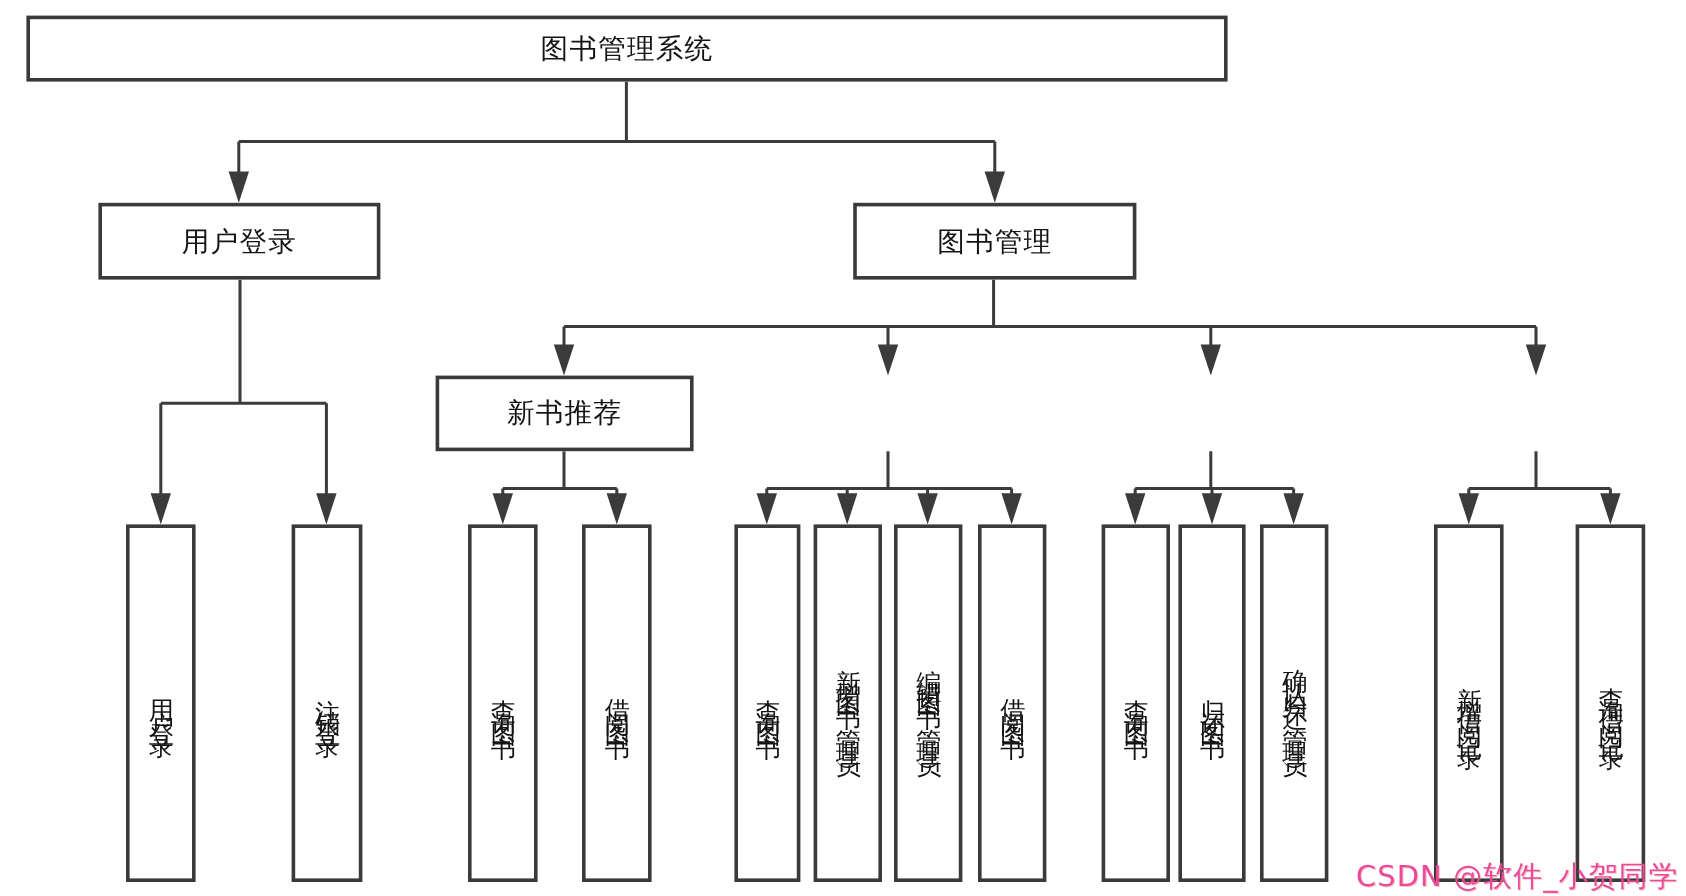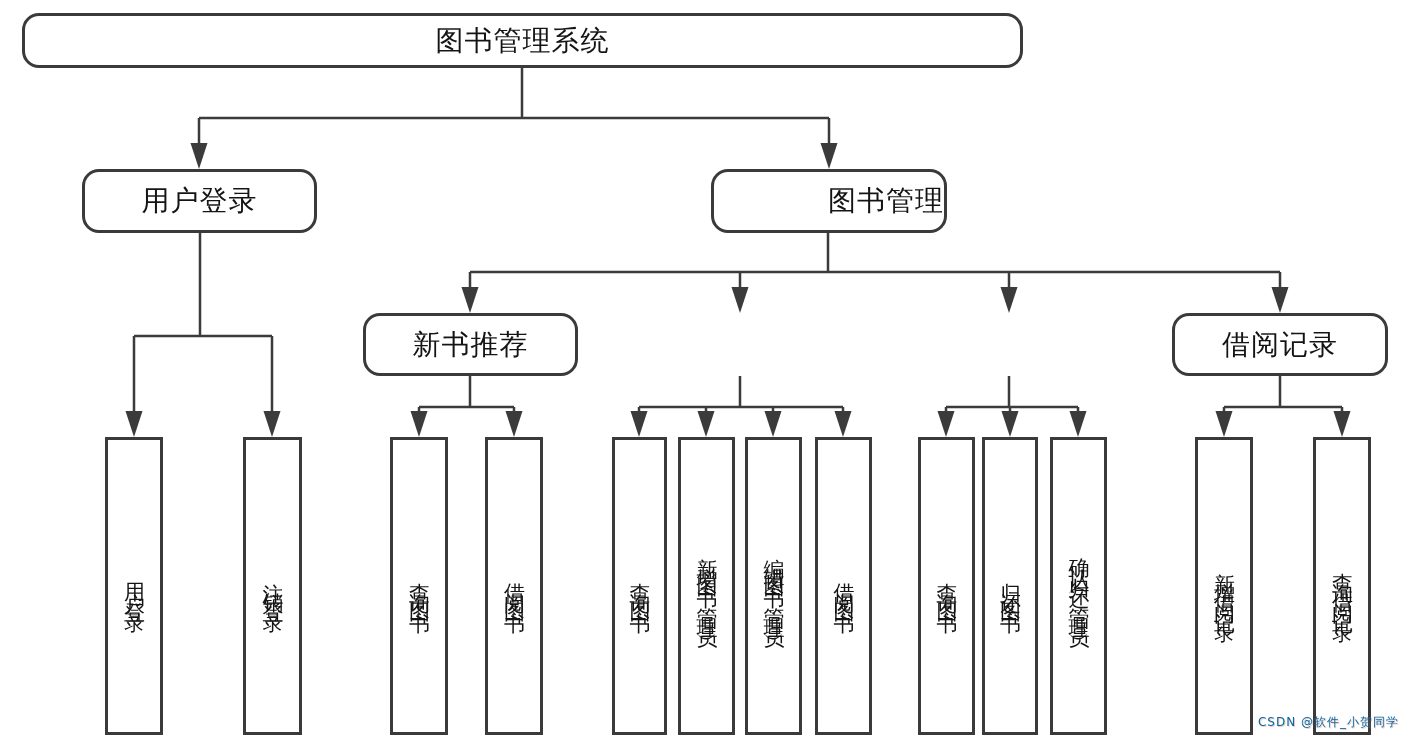--- a/index.html
+++ b/index.html
@@ -16,38 +16,38 @@
     position: absolute;
     box-sizing: border-box;
     background: #ffffff;
     border: 3px solid #3a3a3a;
     display: flex;
     align-items: center;
     justify-content: center;
     color: #141414;
     z-index: 2;
   }
-  .h-box { font-size: 28px; letter-spacing: 1px; border-radius: 17px; }
+  .h-box { font-size: 23px; letter-spacing: 1px; }
   .leaf {
     top: 437px;
     height: 298px;
     font-size: 21px;
   }
   .leaf .vtext {
     writing-mode: vertical-rl;
     letter-spacing: 10px;
     line-height: 1;
     white-space: nowrap;
   }
   #watermark {
     position: absolute;
     top: 714px;
     right: 6px;
-    font-size: 12px;
-    color: #0369a1;
+    font-size: 24px;
+    color: #ec4899;
     letter-spacing: 1px;
     z-index: 5;
     text-shadow: 1px 1px 0 rgba(224, 102, 102, 0.35);
   }
 </style>
 </head>
 <body>
 
 <div id="canvas">
 
@@ -87,29 +87,26 @@
     <polygon fill="#3b3b3b" stroke="none" points="1333.5,411 1350.5,411 1342,437"></polygon>
   </svg>
 
   <div class="box h-box" style="left:22px; top:13px; width:1001px; height:55px;">
     <span>图书管理系统</span>
   </div>
 
   <div class="box h-box" style="left:82px; top:169px; width:235px; height:64px;">
     <span>用户登录</span>
   </div>
-  <div class="box h-box" style="left:711px; top:169px; width:236px; height:64px;justify-content:flex-end;">
+  <div class="box h-box" style="left:711px; top:169px; width:236px; height:64px;">
     <span>图书管理</span>
   </div>
 
   <div class="box h-box" style="left:363px; top:313px; width:215px; height:63px;">
     <span>新书推荐</span>
-  </div>
-  <div class="box h-box" style="left:1172px; top:313px; width:216px; height:63px;">
-    <span>借阅记录</span>
   </div>
 
   <div class="box leaf" style="left:105px; width:58px;">
     <span class="vtext">用户登录</span>
   </div>
   <div class="box leaf" style="left:243px; width:59px;">
     <span class="vtext">注销登录</span>
   </div>
   <div class="box leaf" style="left:390px; width:58px;">
     <span class="vtext">查询图书</span>

